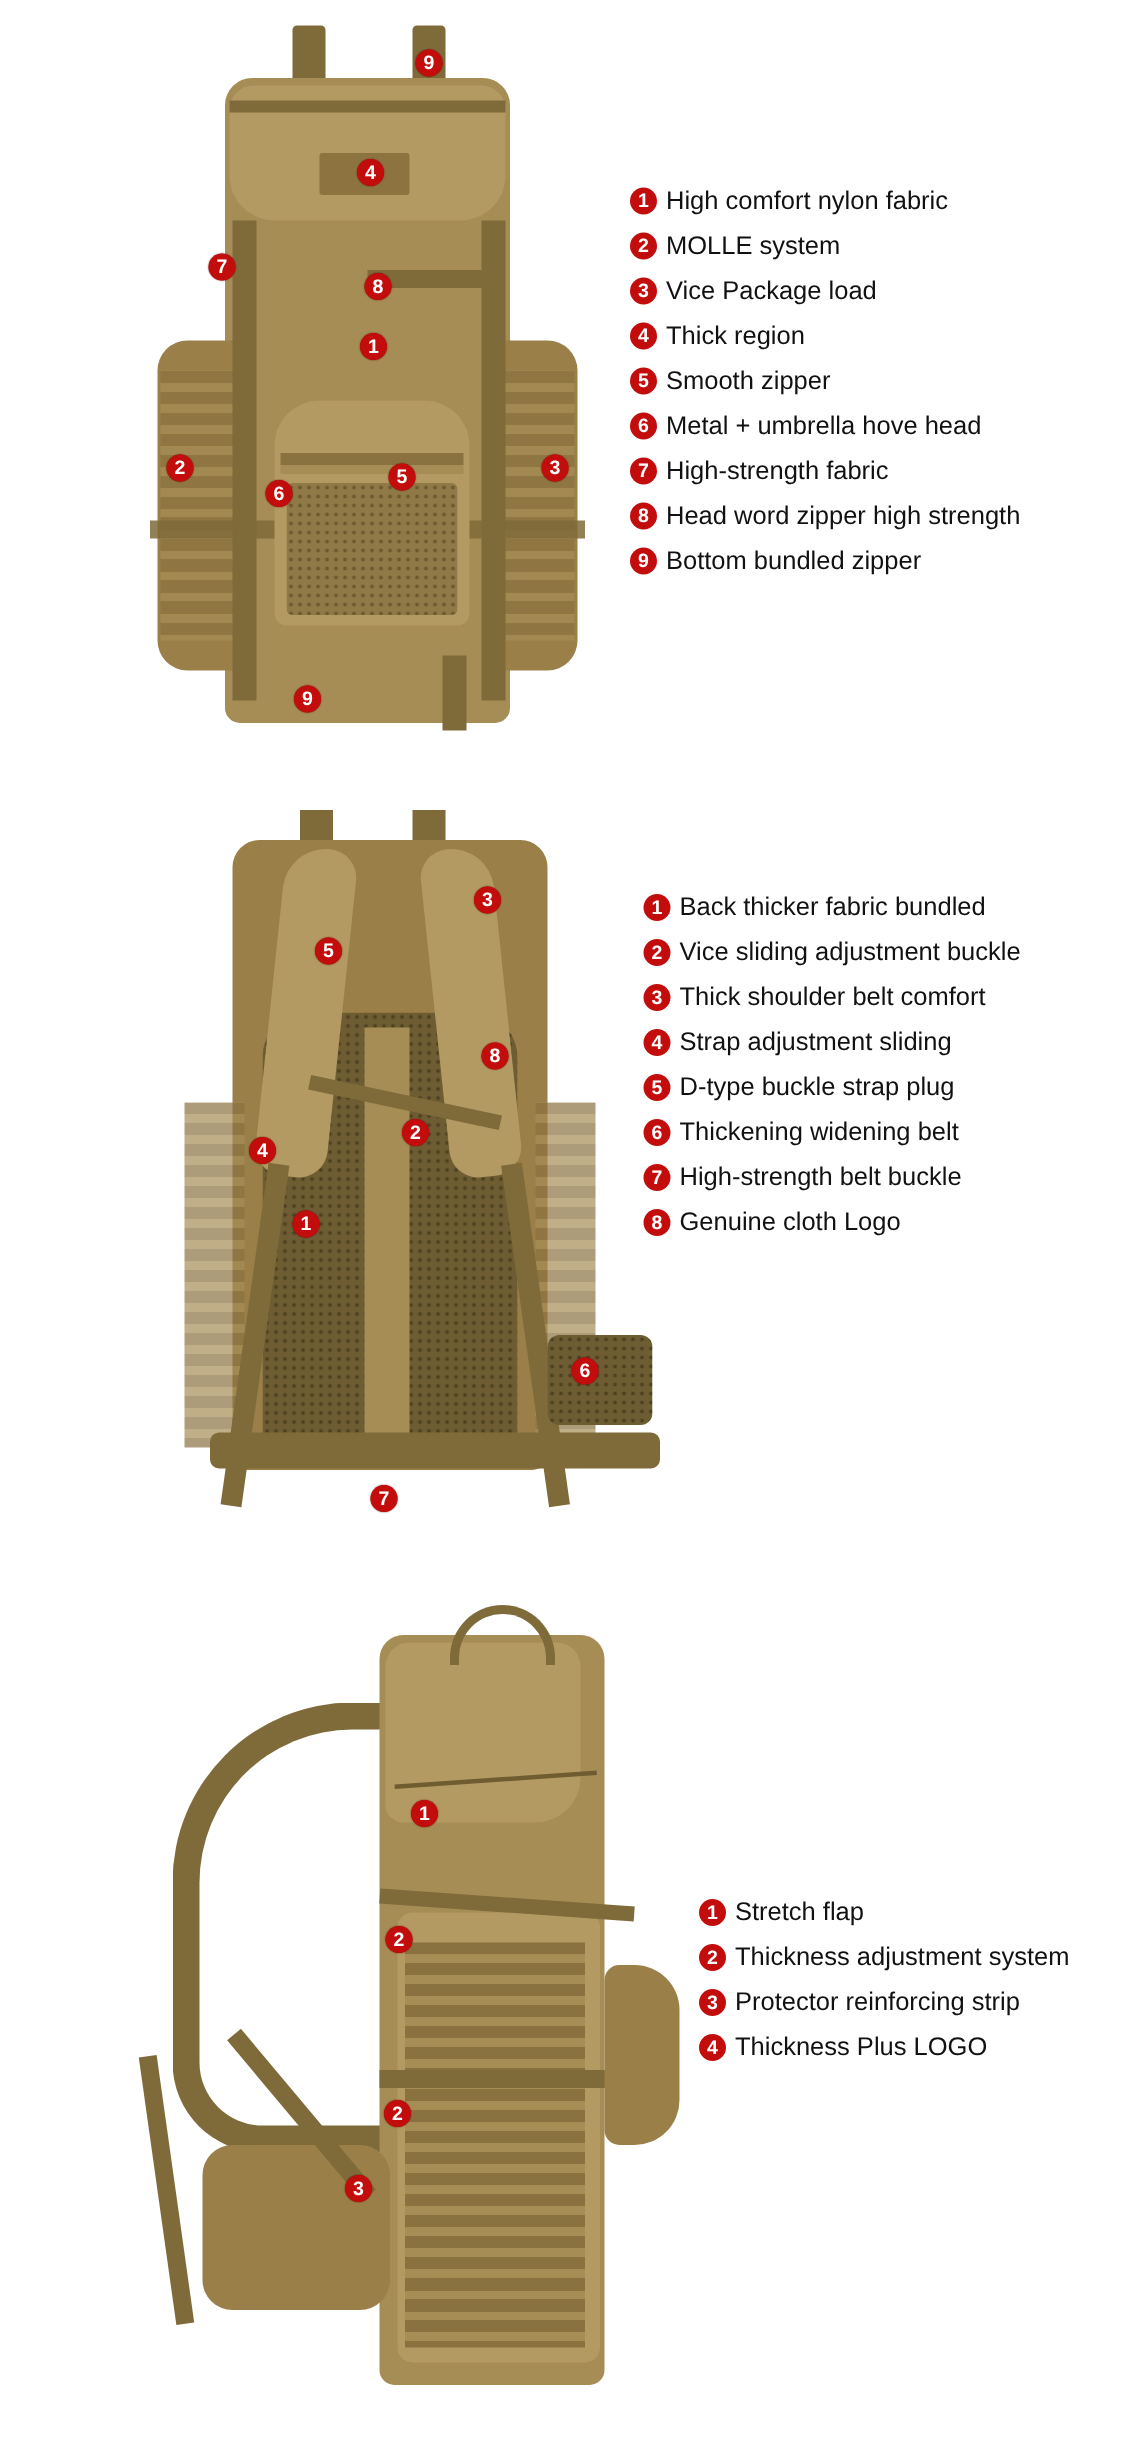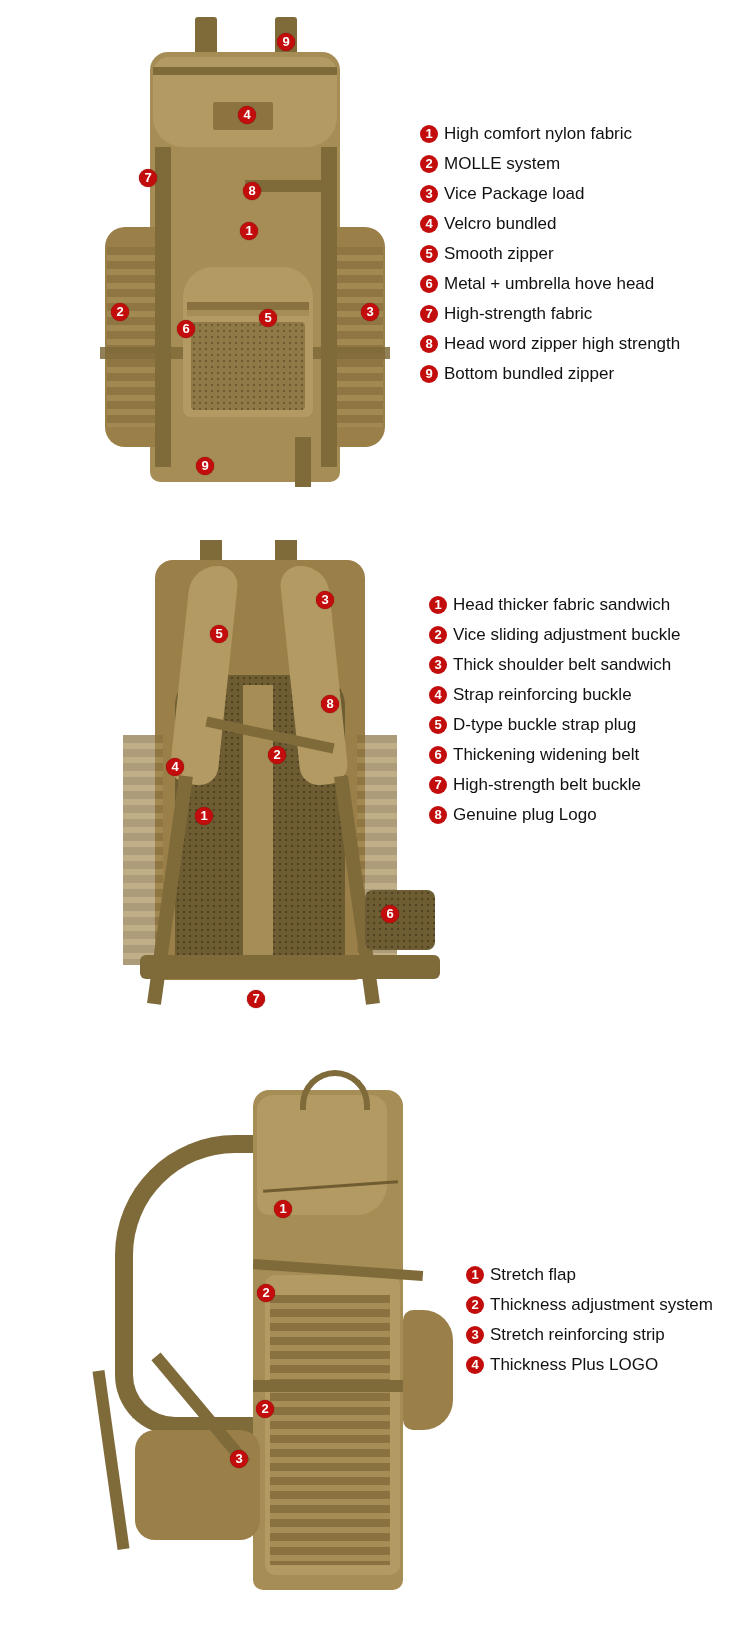--- a/index.html
+++ b/index.html
@@ -66,21 +66,21 @@
     <div class="item">
         <span class="num">2</span>
         <span class="txt">MOLLE system</span>
       </div>
     <div class="item">
         <span class="num">3</span>
         <span class="txt">Vice Package load</span>
       </div>
     <div class="item">
         <span class="num">4</span>
-        <span class="txt">Velcro bundled</span>
+        <span class="txt">Thick region</span>
       </div>
     <div class="item">
         <span class="num">5</span>
         <span class="txt">Smooth zipper</span>
       </div>
     <div class="item">
         <span class="num">6</span>
         <span class="txt">Metal + umbrella hove head</span>
       </div>
     <div class="item">
@@ -126,49 +126,49 @@
 
     <div class="shape strap" style="left:110px;top:195px;width:130px;height:10px;transform:rotate(12deg);"></div>
 
     <div class="shape strap" style="left:45px;top:420px;width:300px;height:24px;border-radius:6px;"></div>
     <div class="shape meshdark" style="left:270px;top:355px;width:70px;height:60px;border-radius:8px;"></div>
   </div>
 
   <div class="list" style="left:429px;top:70px;">
     <div class="item">
         <span class="num">1</span>
-        <span class="txt">Head thicker fabric sandwich</span>
+        <span class="txt">Back thicker fabric bundled</span>
       </div>
     <div class="item">
         <span class="num">2</span>
         <span class="txt">Vice sliding adjustment buckle</span>
       </div>
     <div class="item">
         <span class="num">3</span>
-        <span class="txt">Thick shoulder belt sandwich</span>
+        <span class="txt">Thick shoulder belt comfort</span>
       </div>
     <div class="item">
         <span class="num">4</span>
-        <span class="txt">Strap reinforcing buckle</span>
+        <span class="txt">Strap adjustment sliding</span>
       </div>
     <div class="item">
         <span class="num">5</span>
         <span class="txt">D-type buckle strap plug</span>
       </div>
     <div class="item">
         <span class="num">6</span>
         <span class="txt">Thickening widening belt</span>
       </div>
     <div class="item">
         <span class="num">7</span>
         <span class="txt">High-strength belt buckle</span>
       </div>
     <div class="item">
         <span class="num">8</span>
-        <span class="txt">Genuine plug Logo</span>
+        <span class="txt">Genuine cloth Logo</span>
       </div>
   </div>
 </div>
 
 <span class="badge" style="left:195px;top:807px;">1</span>
 <span class="badge" style="left:268px;top:746px;">2</span>
 <span class="badge" style="left:316px;top:591px;">3</span>
 <span class="badge" style="left:166px;top:758px;">4</span>
 <span class="badge" style="left:210px;top:625px;">5</span>
 <span class="badge" style="left:381px;top:905px;">6</span>
@@ -204,21 +204,21 @@
     <div class="item">
         <span class="num">1</span>
         <span class="txt">Stretch flap</span>
       </div>
     <div class="item">
         <span class="num">2</span>
         <span class="txt">Thickness adjustment system</span>
       </div>
     <div class="item">
         <span class="num">3</span>
-        <span class="txt">Stretch reinforcing strip</span>
+        <span class="txt">Protector reinforcing strip</span>
       </div>
     <div class="item">
         <span class="num">4</span>
         <span class="txt">Thickness Plus LOGO</span>
       </div>
   </div>
 </div>
 
 <span class="badge" style="left:274px;top:1200px;">1</span>
 <span class="badge" style="left:257px;top:1284px;">2</span>

